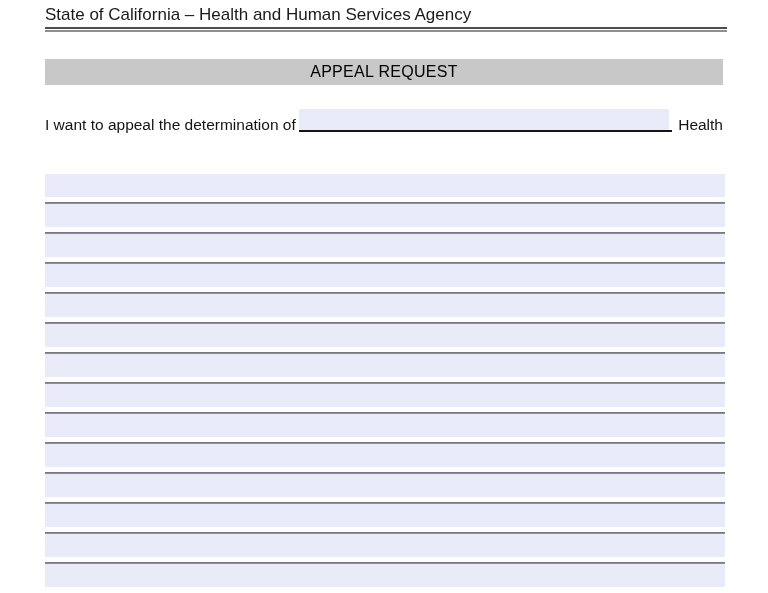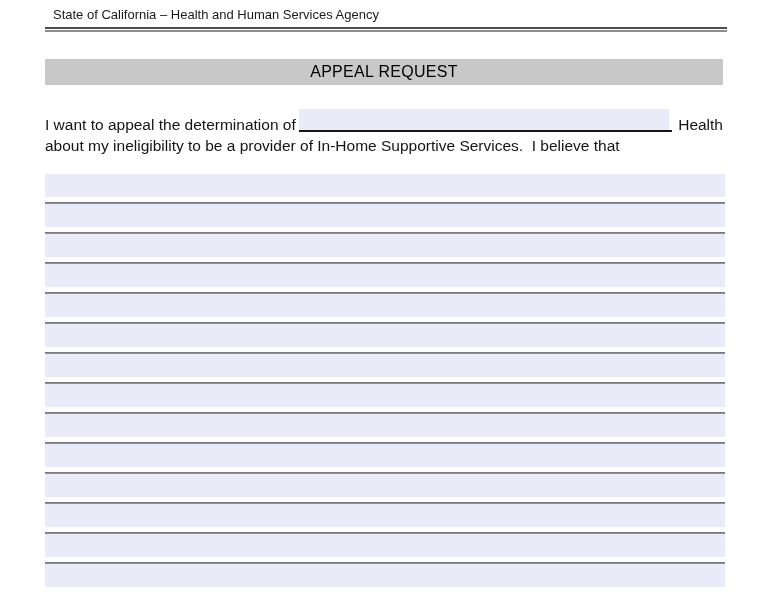--- a/index.html
+++ b/index.html
@@ -19,24 +19,23 @@
 
   
   .header-row {
     position: absolute;
     top: 6px;
     left: 45px;
     width: 677px;
     display: flex;
     justify-content: space-between;
     align-items: flex-end;
-    font-size: 13px;
+    font-size: 17px;
     line-height: 17px;
     white-space: nowrap;
-    margin-left: 8px;
   }
   .double-rule {
     position: absolute;
     top: 27px;
     left: 45px;
     width: 682px;
     height: 5px;
     border-top: 2px solid #4e4e4e;
     border-bottom: 2px solid var(--rule_gray, #8e8e8e);
     box-sizing: border-box;
@@ -154,21 +153,20 @@
 
   <div class="paragraph">
     <div class="para-line line1">
       <span>I want to appeal the determination of</span>
       <span class="inline-field-wrap">
         <input type="text" class="inline-field" value="" style="">
         <span class="inline-underline"></span>
       </span>
       <span>Health</span>
     </div>
-    <div class="para-line">about my ineligibility to be a provider of In-Home Supportive Services.  I believe that</div>
   </div>
 
   <div class="answer-area">
       <input type="text" class="answer-band" style="top: 0px;">
       <div class="ruled-line" style="top: 28px;"></div>
       <input type="text" class="answer-band" style="top: 30px;">
       <div class="ruled-line" style="top: 58px;"></div>
       <input type="text" class="answer-band" style="top: 60px;">
       <div class="ruled-line" style="top: 88px;"></div>
       <input type="text" class="answer-band" style="top: 90px;">

